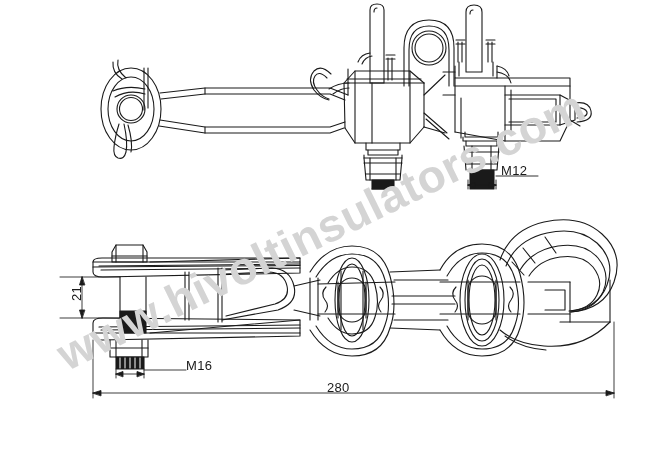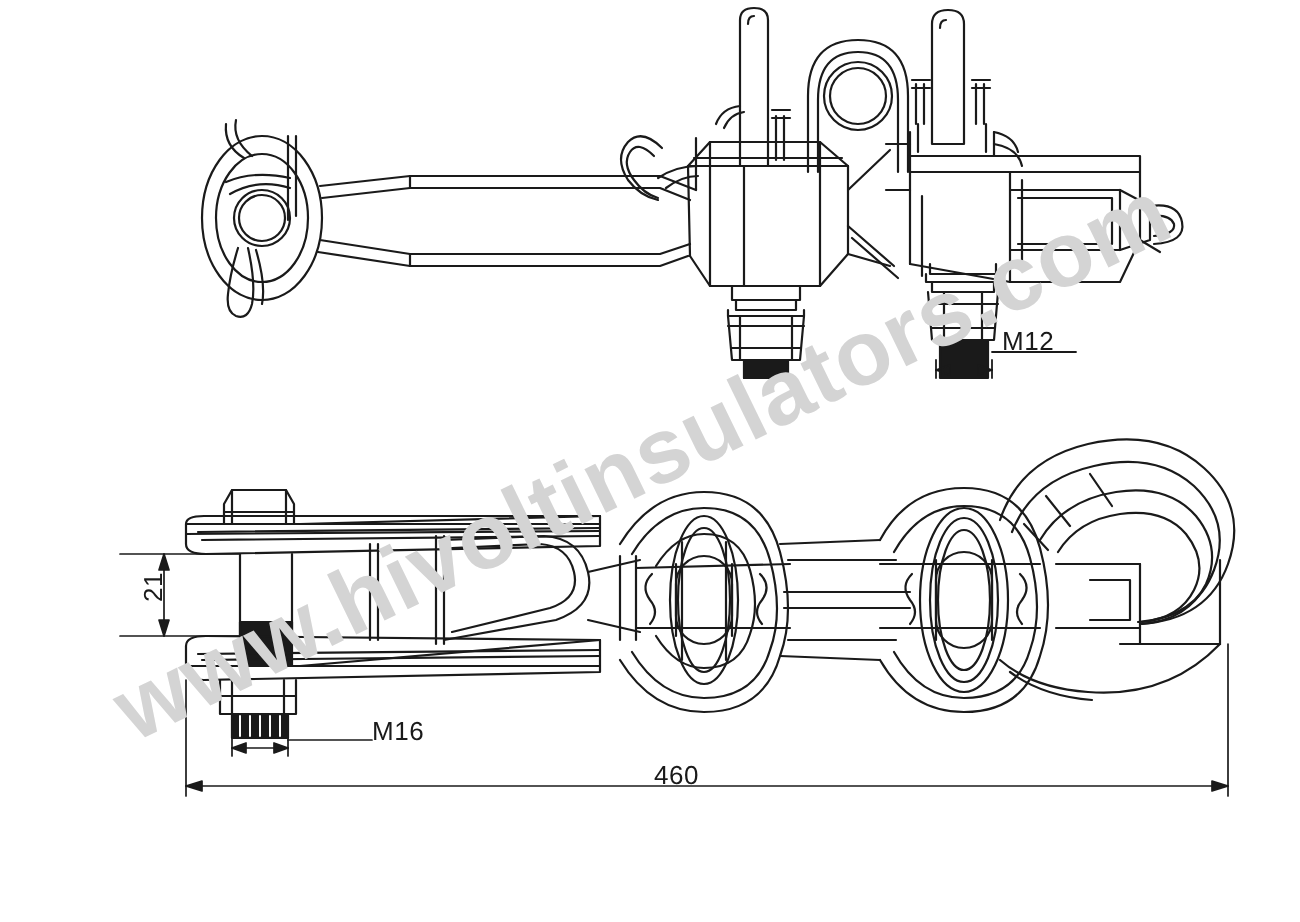--- a/index.html
+++ b/index.html
@@ -344,16 +344,16 @@
 
     </g>
   </svg>
 
   <div class="wm-layer">
     <div class="watermark-text">www.hivoltinsulators.com</div>
   </div>
 
   <div class="dim-label" id="label-m12">M12</div>
   <div class="dim-label" id="label-m16">M16</div>
-  <div class="dim-label" id="label-280">460</div>
+  <div class="dim-label" id="label-280">280</div>
   <div class="dim-label" id="label-21">21</div>
 
 </div>
 
 </body></html>

